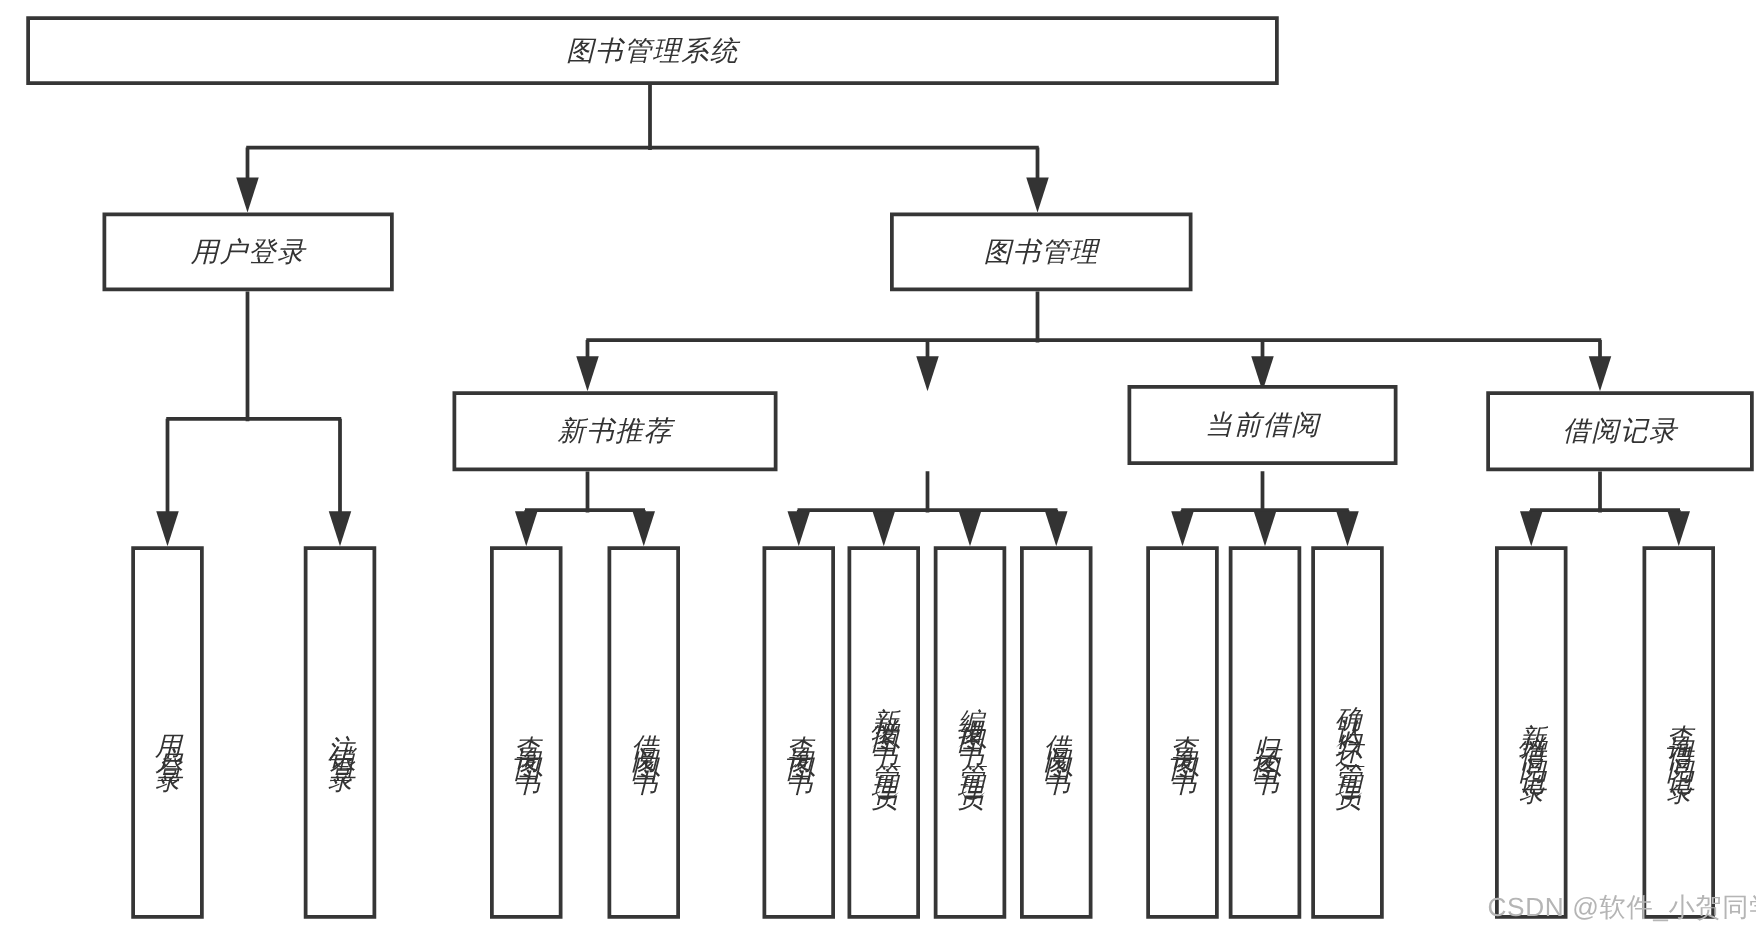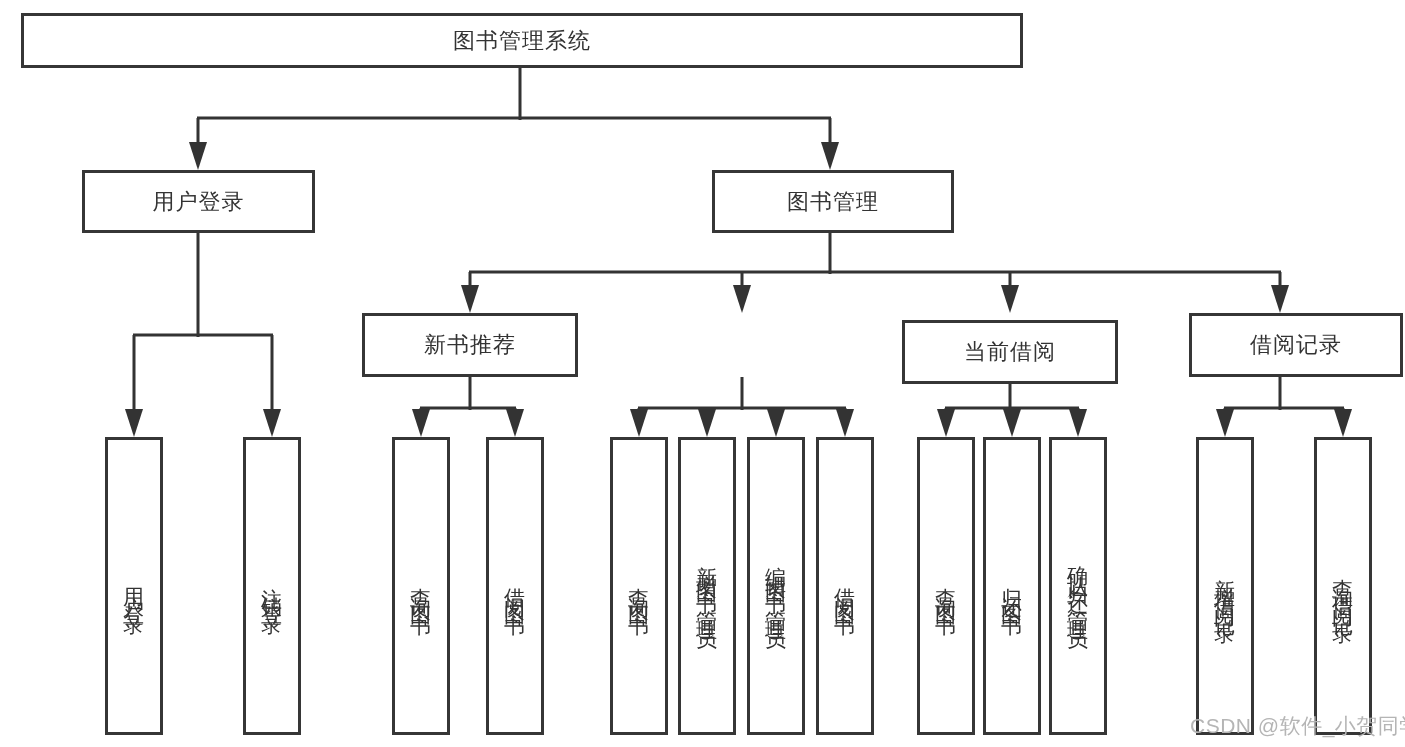--- a/index.html
+++ b/index.html
@@ -26,41 +26,42 @@
   .box {
     position: absolute;
     box-sizing: border-box;
     border: 3px solid #363636;
     background: #ffffff;
     color: #333333;
     display: flex;
     align-items: center;
     justify-content: center;
     z-index: 2;
+    font-style: italic;
   }
   .hbox {
     font-size: 22px;
     letter-spacing: 1px;
     white-space: nowrap;
   }
   .vbox {
     writing-mode: vertical-lr;
     text-orientation: mixed;
     font-size: 21px;
     letter-spacing: 9px;
     line-height: 1;
     padding-top: 6px;
   }
   
   .n-root            { left: 21px;   top: 13px;  width: 1002px; height: 55px; }
   .n-user-login-br   { left: 82px;   top: 170px; width: 233px;  height: 63px; }
   .n-book-mgmt       { left: 712px;  top: 170px; width: 242px;  height: 63px; }
-  .n-new-book-rec    { left: 362px;  top: 313px; width: 216px;  height: 64px; }
+  .n-new-book-rec    { left: 362px;  top: 313px; width: 260px;  height: 64px; }
   .n-book-borrow     { left: 635px;  top: 313px; width: 215px;  height: 64px; }
-  .n-current-borrow  { left: 902px;  top: 320px; width: 216px;  height: 64px; }
+  .n-current-borrow  { left: 902px;  top: 308px; width: 216px;  height: 64px; }
   .n-borrow-records  { left: 1173px; top: 313px; width: 214px;  height: 64px; margin-left: 16px; }
   .leaf { top: 437px; width: 58px; height: 298px; }
   .l-user-login      { left: 105px; }
   .l-logout          { left: 243px; }
   .l-query-newrec    { left: 392px; }
   .l-borrow-newrec   { left: 486px; }
   .l-query-borrow    { left: 610px; }
   .l-add-book        { left: 678px; }
   .l-edit-book       { left: 747px; }
   .l-borrow-borrow   { left: 816px; }

